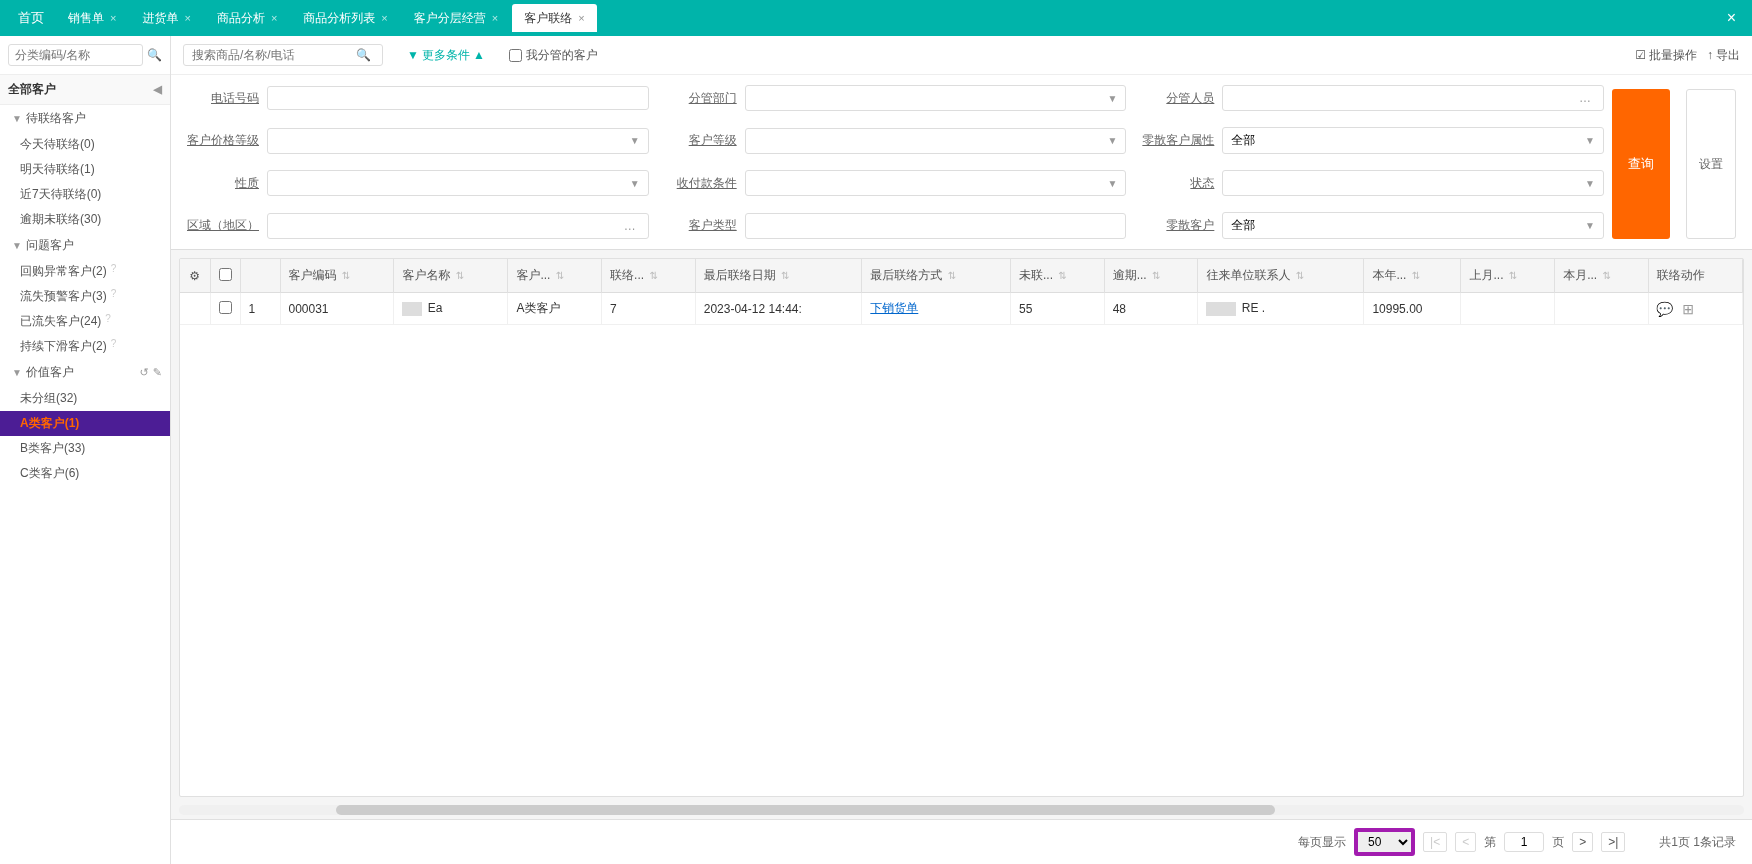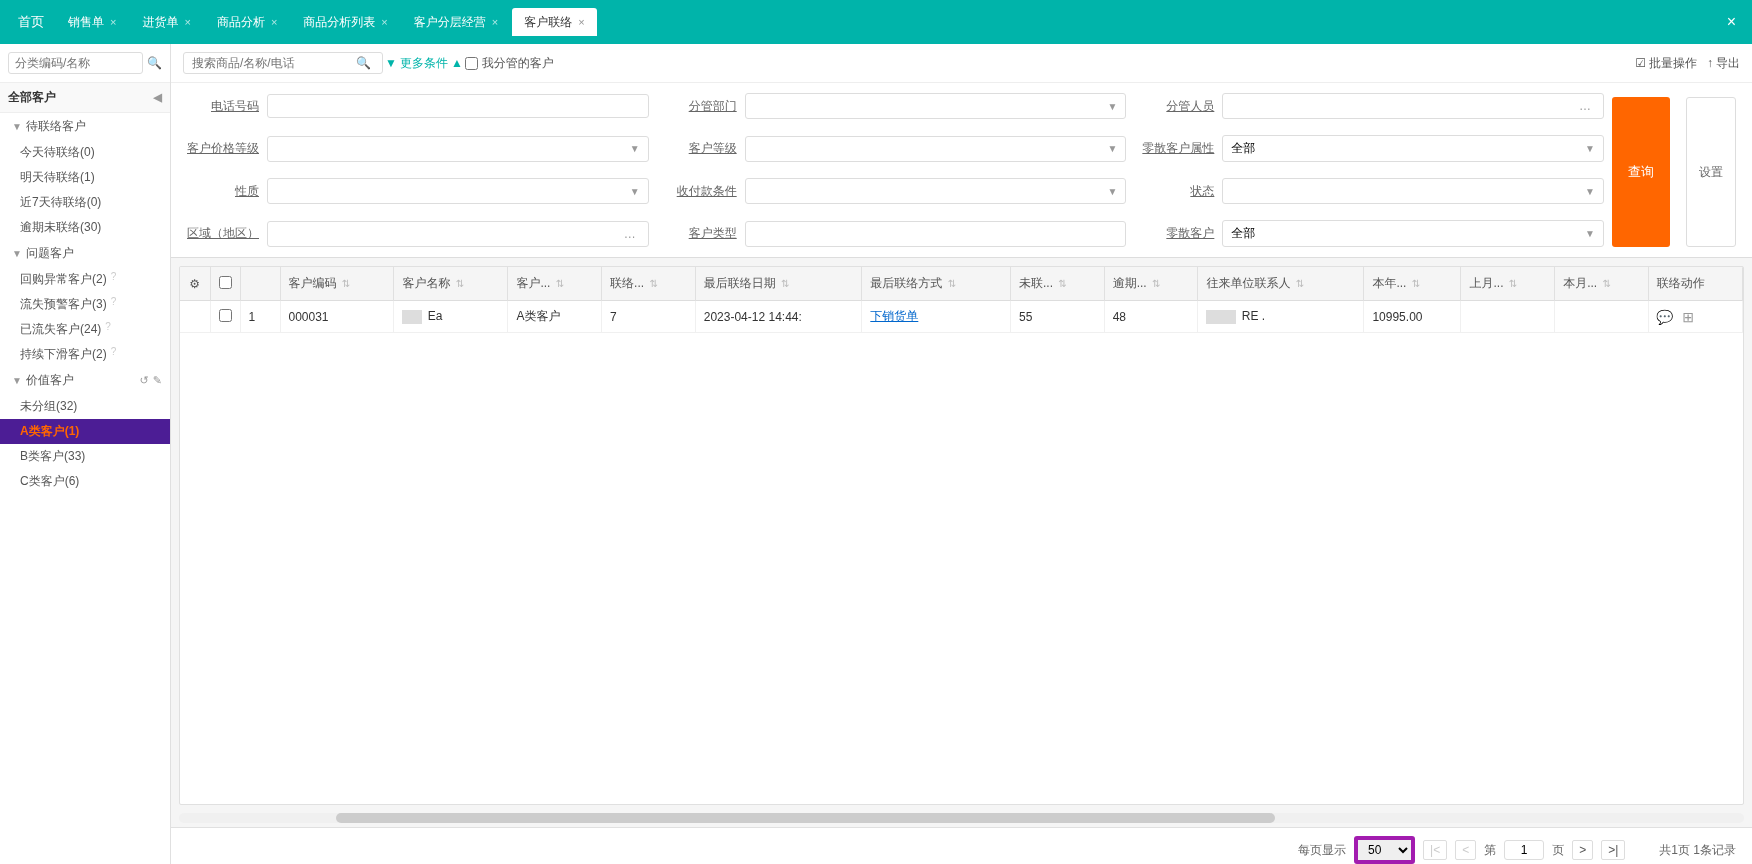--- a/index.html
+++ b/index.html
@@ -1,21 +1,21 @@
 <!DOCTYPE html>
 <html><head>
   <meta charset="utf-8">
   <style>
     * { box-sizing: border-box; margin: 0; padding: 0; font-family: 'Microsoft YaHei', Arial, sans-serif; font-size: 12px; }
     body { background: #f5f5f5; overflow: hidden; width: 1752px; height: 864px; }
     
     
     .top-nav {
       background: #00b4aa;
-      height: 44px;
+      height: 36px;
       display: flex;
       align-items: center;
       padding: 0 8px;
       gap: 2px;
     }
     .nav-tab {
       height: 28px;
       padding: 0 12px;
       display: flex;
       align-items: center;
@@ -113,21 +113,21 @@
       background: #f5f5f5;
     }
 
     
     .filter-bar {
       background: white;
       padding: 8px 12px;
       border-bottom: 1px solid #eee;
       display: flex;
       align-items: center;
-      gap: 2px;
+      gap: 24px;
     }
     .filter-search {
       display: flex;
       align-items: center;
       border: 1px solid #ddd;
       border-radius: 3px;
       padding: 3px 8px;
       gap: 4px;
       width: 200px;
     }

